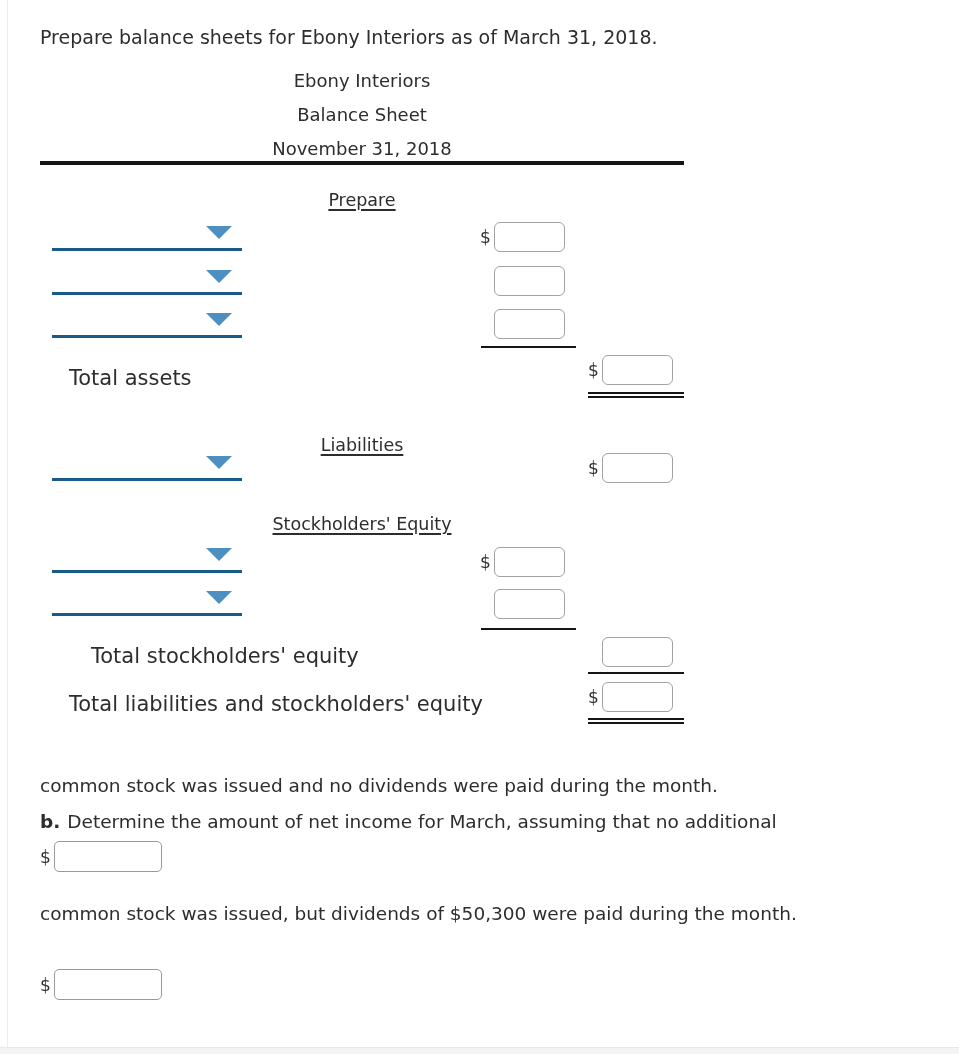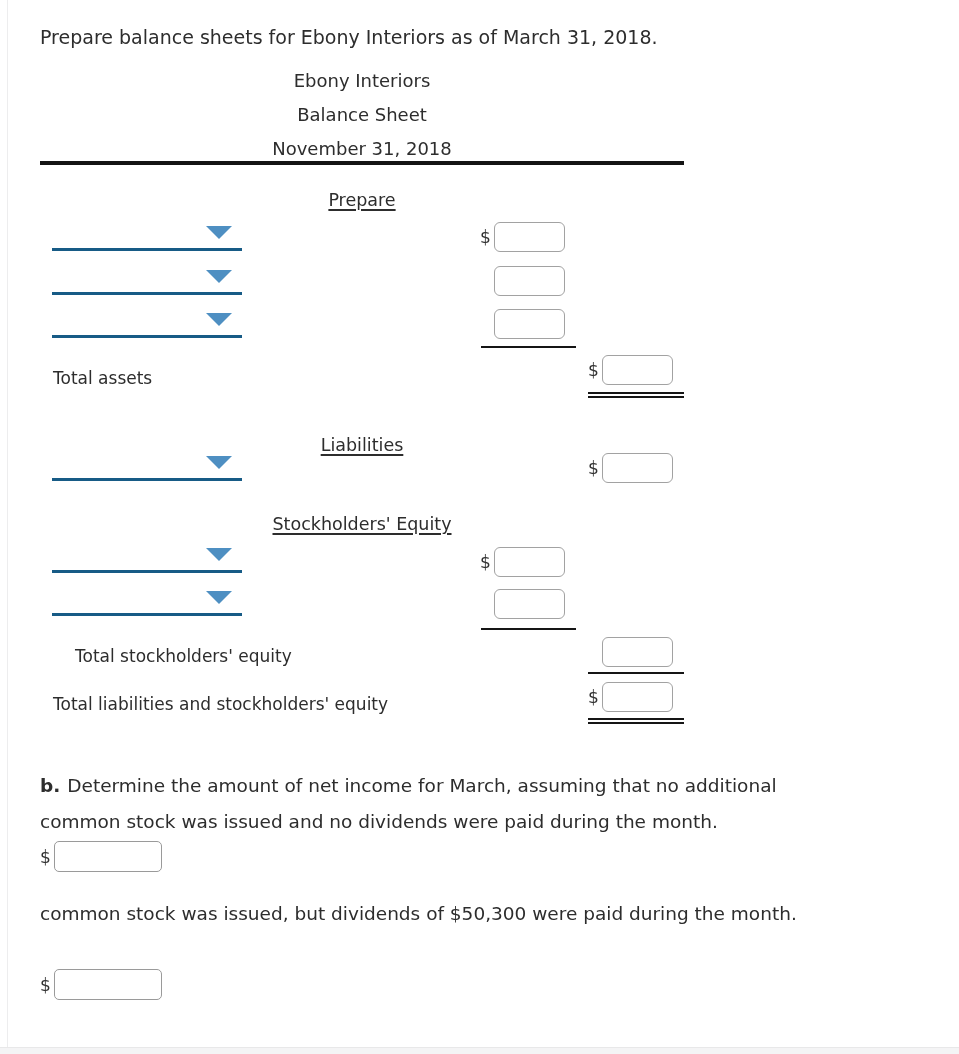--- a/index.html
+++ b/index.html
@@ -49,21 +49,21 @@
   .amt { display: flex; align-items: center; }
   .cur { font-size: 17px; color: #333; width: 13px; flex: none; margin-right: 1px; }
   .box {
     width: 71px; height: 30px;
     border: 1.5px solid #a2a2a2; border-radius: 6px;
     background: #fff; outline: none;
     font: 16px "DejaVu Sans", sans-serif; padding: 0 6px; color: #2d2d2d;
   }
   .wide .box { width: 108px; height: 31px; border-radius: 5px; border-color: #9a9a9a; }
 
-  .label-17 { font-size: 17px; line-height: 22px; }
+  .label-17 { font-size: 21px; line-height: 22px; margin-left: 16px; }
 
   .rule  { height: 2px; background: #151515; }
   .drule { height: 6px; border-top: 2px solid #151515; border-bottom: 2px solid #151515; }
 
   .para { left: 40px; font-size: 18.5px; line-height: 36px; }
   .para b { margin-right: 7px; }
 
   .left-edge { left: 7px; top: 0; width: 1px; height: 1054px; background: #ededee; }
   .bottom-strip { left: 0; top: 1047px; width: 959px; height: 7px; background: #f4f4f5; border-top: 1px solid #e8e8e9; }
 </style>
@@ -156,22 +156,22 @@
   <div class="abs rule" style="left:588px; top:672px; width:96px"></div>
 
   <div class="abs label-17" style="left:53px; top:693px">Total liabilities and stockholders' equity</div>
   <div class="abs amt" style="left:588px; top:682px">
     <span class="cur">$</span>
     <input class="box" value="" style="">
   </div>
   <div class="abs drule" style="left:588px; top:718px; width:96px"></div>
 
   <div class="abs para" style="top:768px">
+    <div>common stock was issued and no dividends were paid during the month.</div>
     <div><b>b.</b><span>Determine the amount of net income for March, assuming that no additional</span></div>
-    <div>common stock was issued and no dividends were paid during the month.</div>
   </div>
   <div class="abs amt wide" style="left:40px; top:841px">
     <span class="cur">$</span>
     <input class="box" value="" style="">
   </div>
 
   <div class="abs para" style="top:896px">
     <div>common stock was issued, but dividends of $50,300 were paid during the month.</div>
   </div>
   <div class="abs amt wide" style="left:40px; top:969px">

